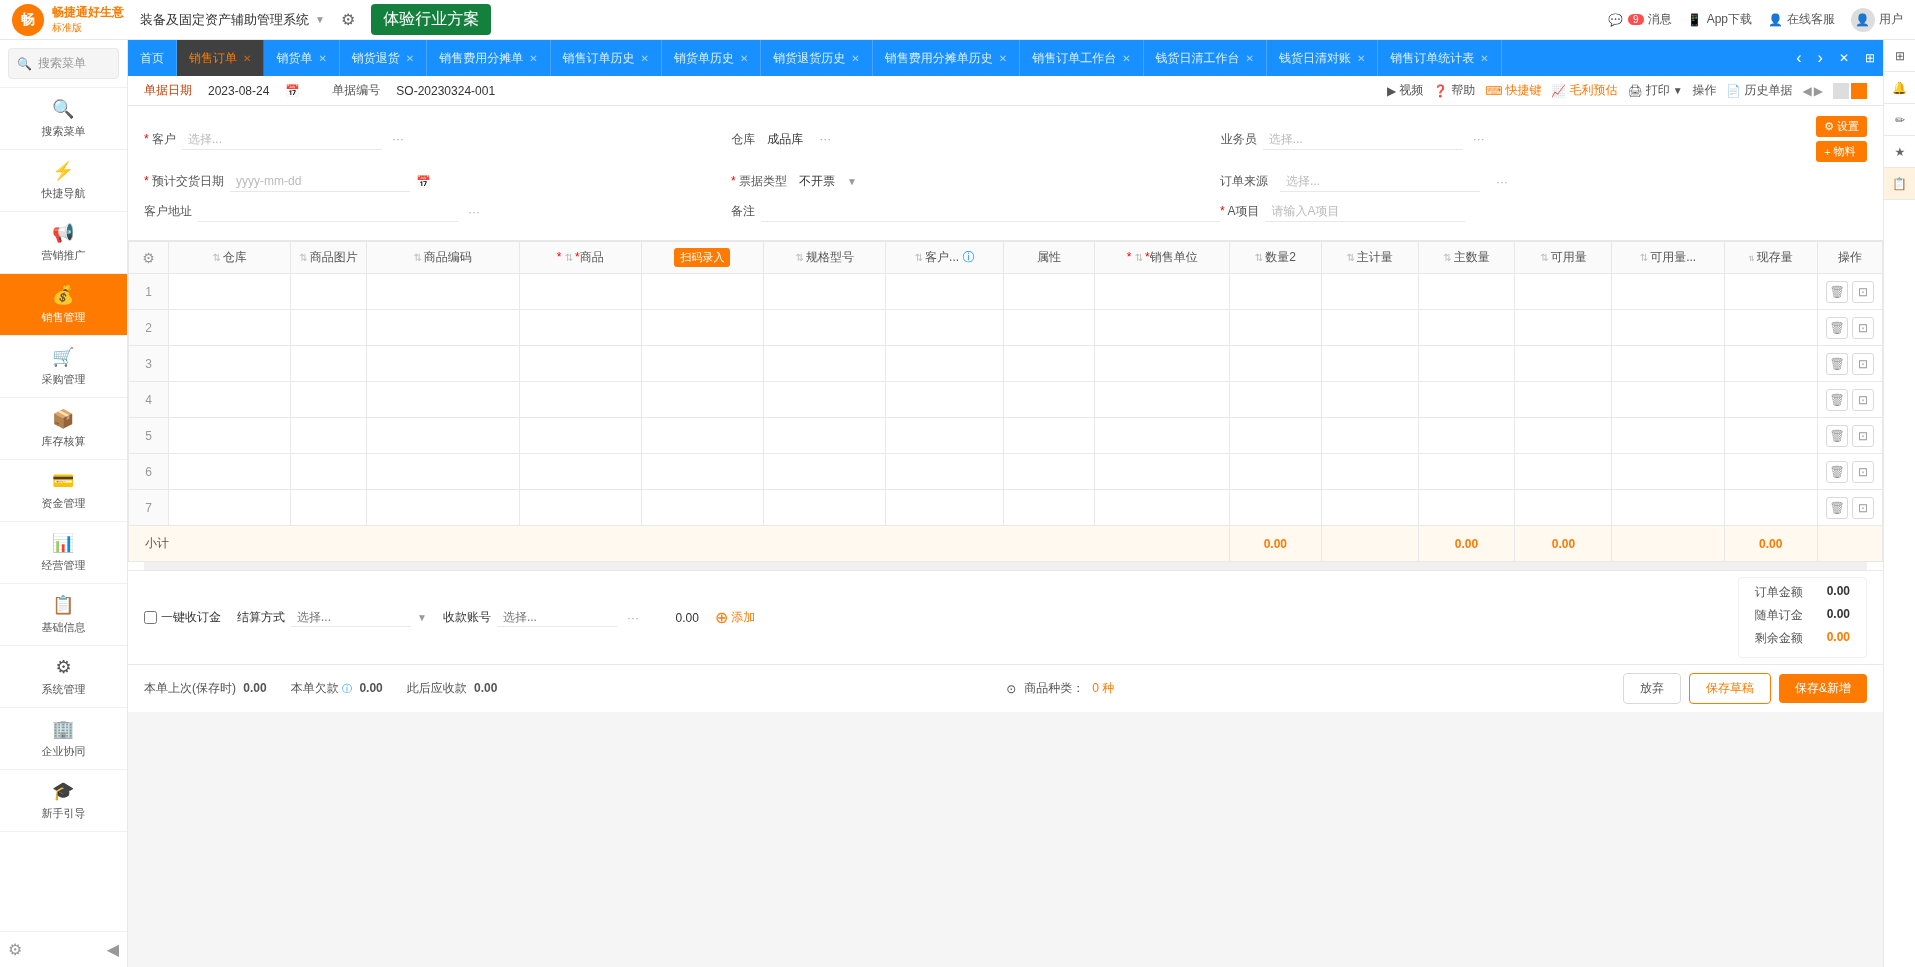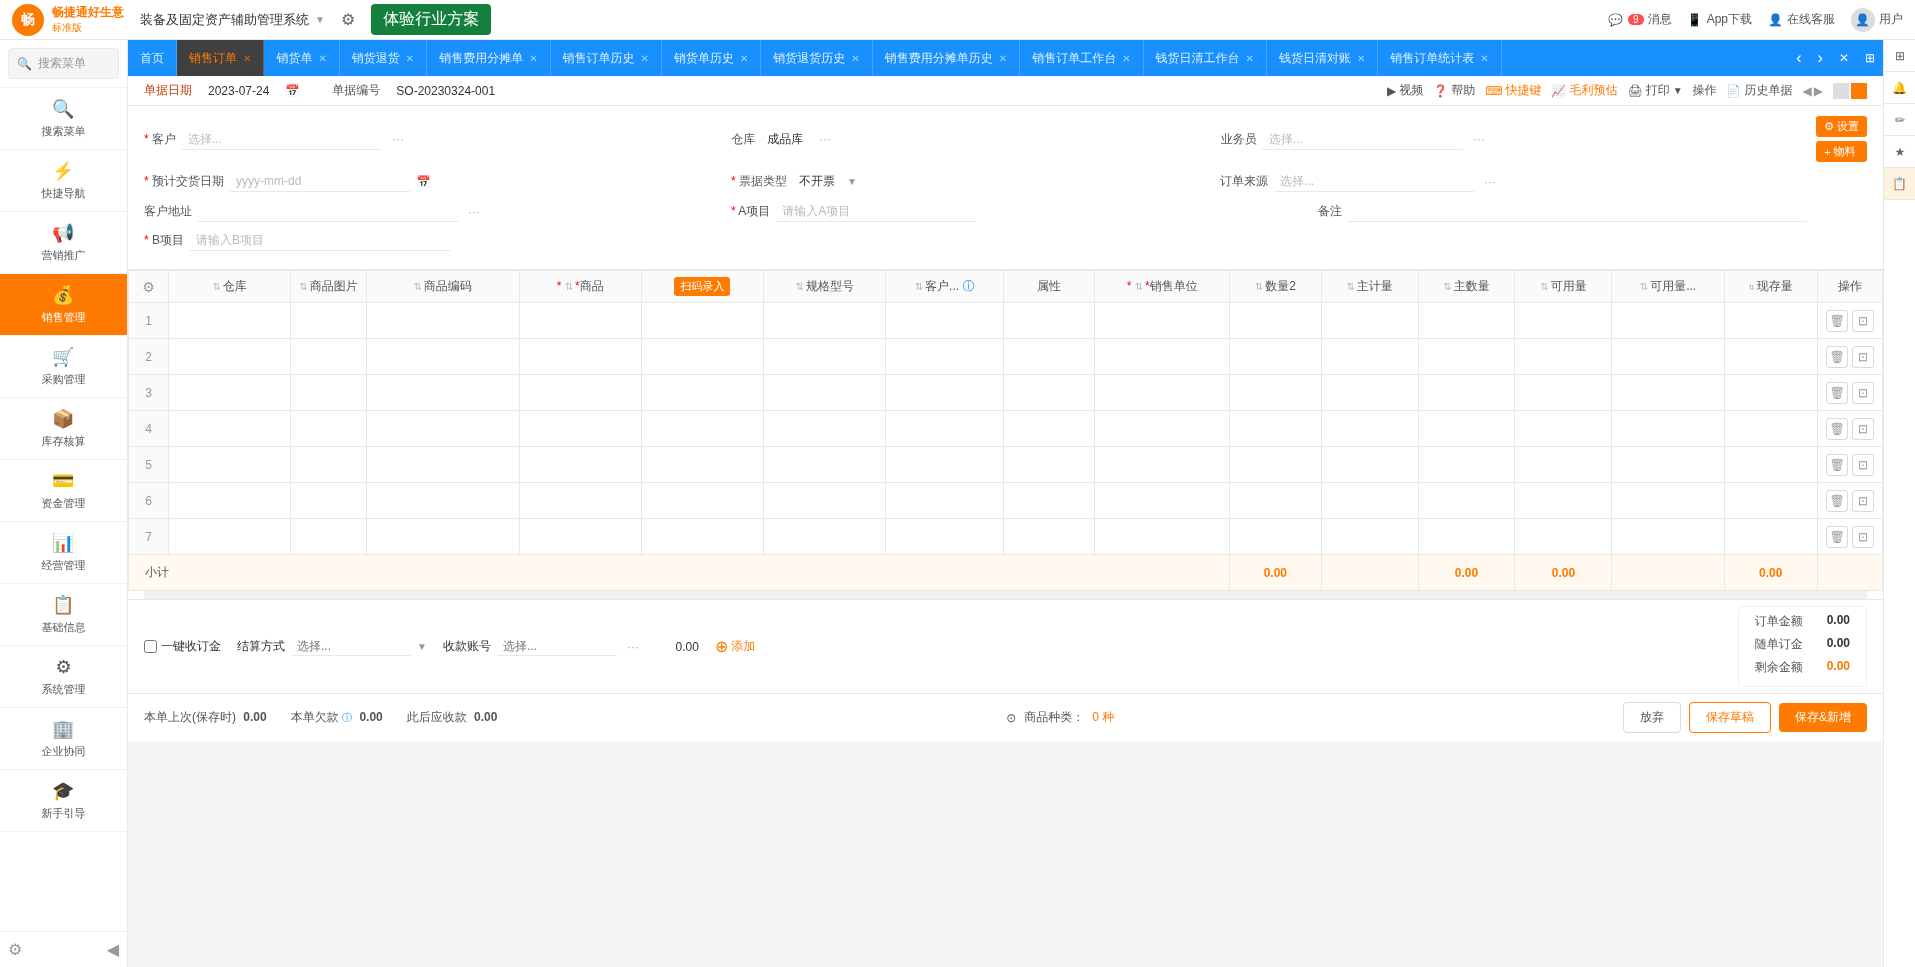--- a/index.html
+++ b/index.html
@@ -286,21 +286,21 @@
         <div class="tab-nav-btn">›</div>
         <div class="tab-nav-btn" style="font-size:12px;">✕</div>
         <div class="tab-nav-btn" style="font-size:12px;">⊞</div>
       </div>
 
       <div class="page-body">
 
         <div class="form-toolbar">
           <div class="form-toolbar-left">
             <span style="color:#c2410c;">单据日期</span>
-            <span style="color:#333;font-weight:500;">2023-07-24</span>
+            <span style="color:#333;font-weight:500;">2023-08-24</span>
             <span style="color:#bbb;cursor:pointer;">📅</span>
             <span style="color:#555;margin-left:16px;">单据编号</span>
             <span style="color:#333;font-weight:500;">SO-20230324-001</span>
           </div>
           <div class="form-toolbar-right">
             <div class="toolbar-icon-btn">
               <span>▶</span>
                 <span>视频</span>
             </div>
             <div class="toolbar-icon-btn">
@@ -372,52 +372,45 @@
             <div class="form-field" style="flex:1.2;">
               <span class="form-label required">预计交货日期</span>
               <input class="form-input" style="max-width: 180px;" placeholder="yyyy-mm-dd">
               <span class="date-icon">📅</span>
             </div>
             <div class="form-field" style="flex:1;">
               <span class="form-label required">票据类型</span>
               <span style="padding:3px 6px;color:#333;">不开票</span>
               <span style="color:#999;cursor:pointer;font-size:10px;">▼</span>
             </div>
-            <div class="form-field" style="flex:1.2;">
+            <div class="form-field" style="flex:1.2;gap:12px;">
               <span class="form-label">订单来源</span>
               <input class="form-input" style="max-width: 200px;" placeholder="选择...">
               <span class="more-btn">···</span>
             </div>
             <div style="width:60px;"></div>
           </div>
 
           <div class="form-row" style="margin-top:6px;">
             <div class="form-field" style="flex:1.2;">
               <span class="form-label">客户地址</span>
               <input class="form-input" style="max-width: 260px;">
               <span class="more-btn">···</span>
             </div>
+            <div class="form-field" style="flex:1;">
+              <span class="form-label">备注</span>
+              <input class="form-input" style="min-width: 160px;">
+            </div>
             <div class="form-field" style="flex:1.2;">
               <span class="form-label required">A项目</span>
               <input class="form-input" style="max-width: 200px;" placeholder="请输入A项目">
             </div>
-            <div class="form-field" style="flex:1;">
-              <span class="form-label">备注</span>
-              <input class="form-input" style="min-width: 160px;">
-            </div>
             <div style="width:60px;"></div>
           </div>
 
-          <div class="form-row" style="margin-top:6px;">
-            <div class="form-field" style="flex:1.2;">
-              <span class="form-label required">B项目</span>
-              <input class="form-input" style="max-width: 260px;" placeholder="请输入B项目">
-            </div>
-            <div style="flex:2;"></div>
-          </div>
         </div>
 
         <div class="table-section">
           <div style="overflow-x:auto;">
             <table class="data-table">
               <thead>
                 <tr>
                   <th class="col-settings">
                     <span class="header-gear-icon">⚙</span>
                   </th>

